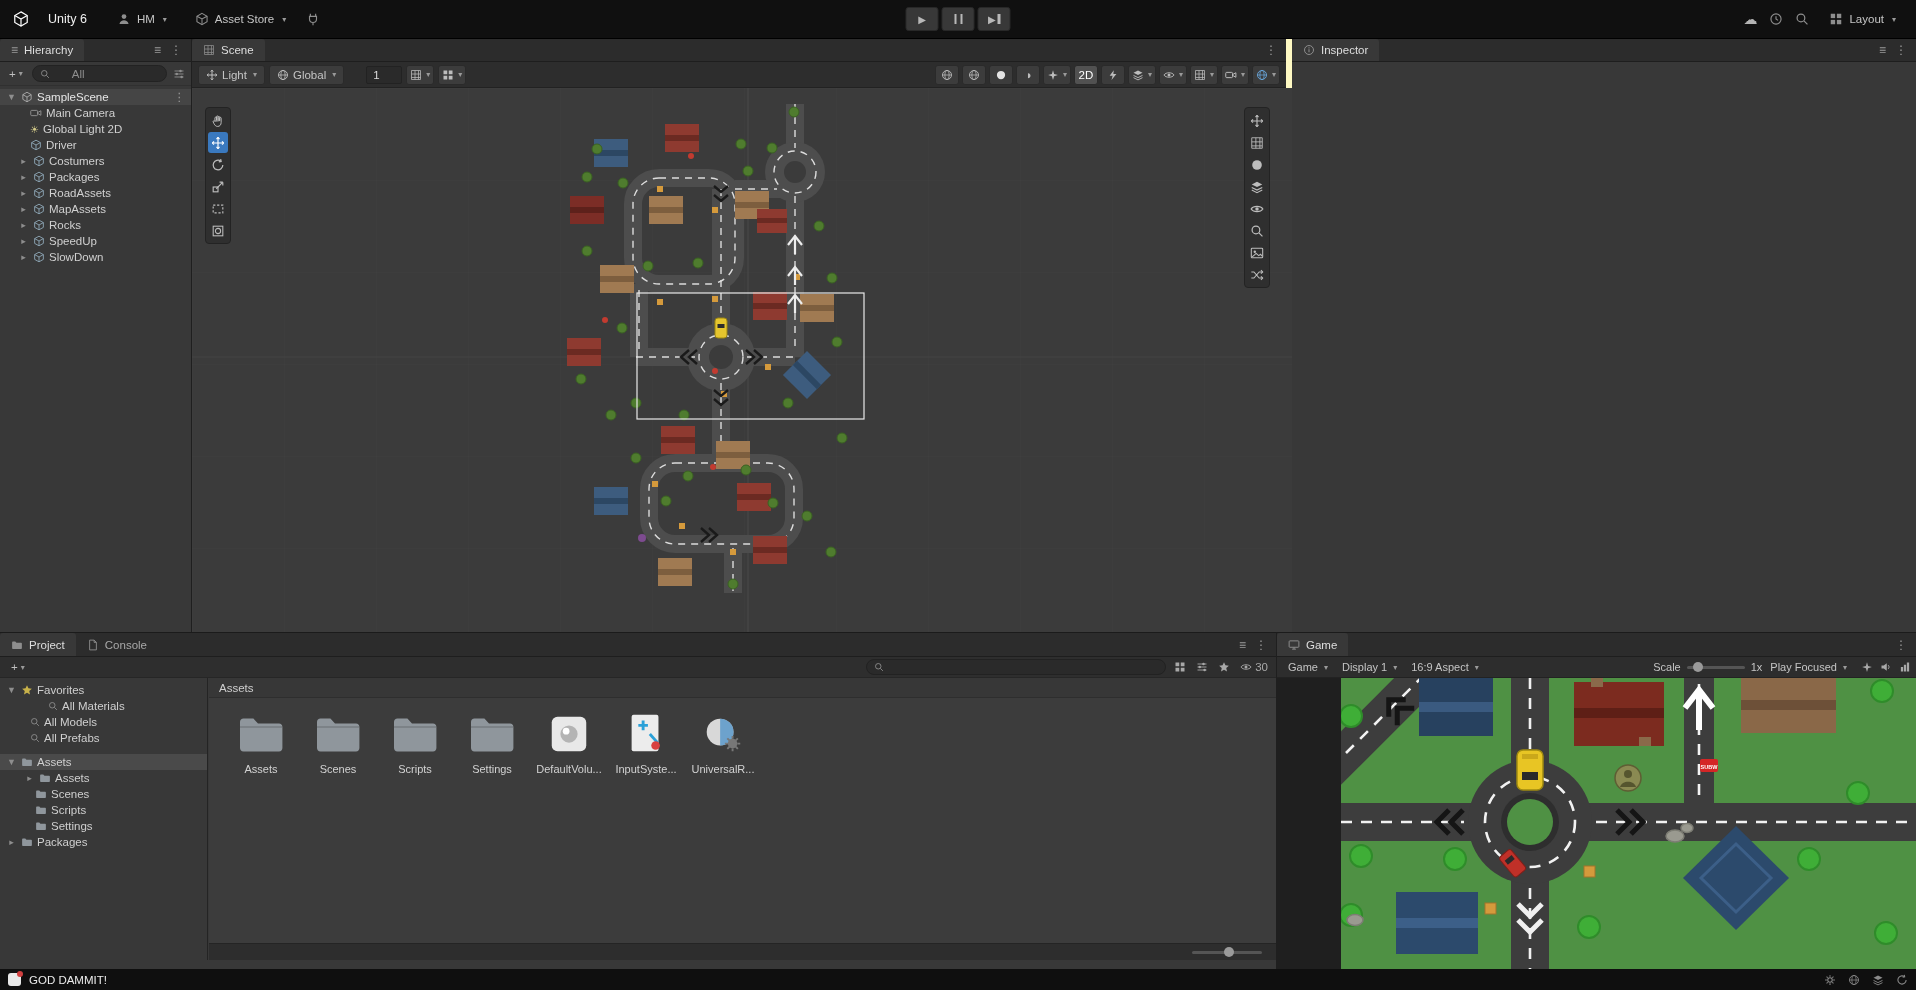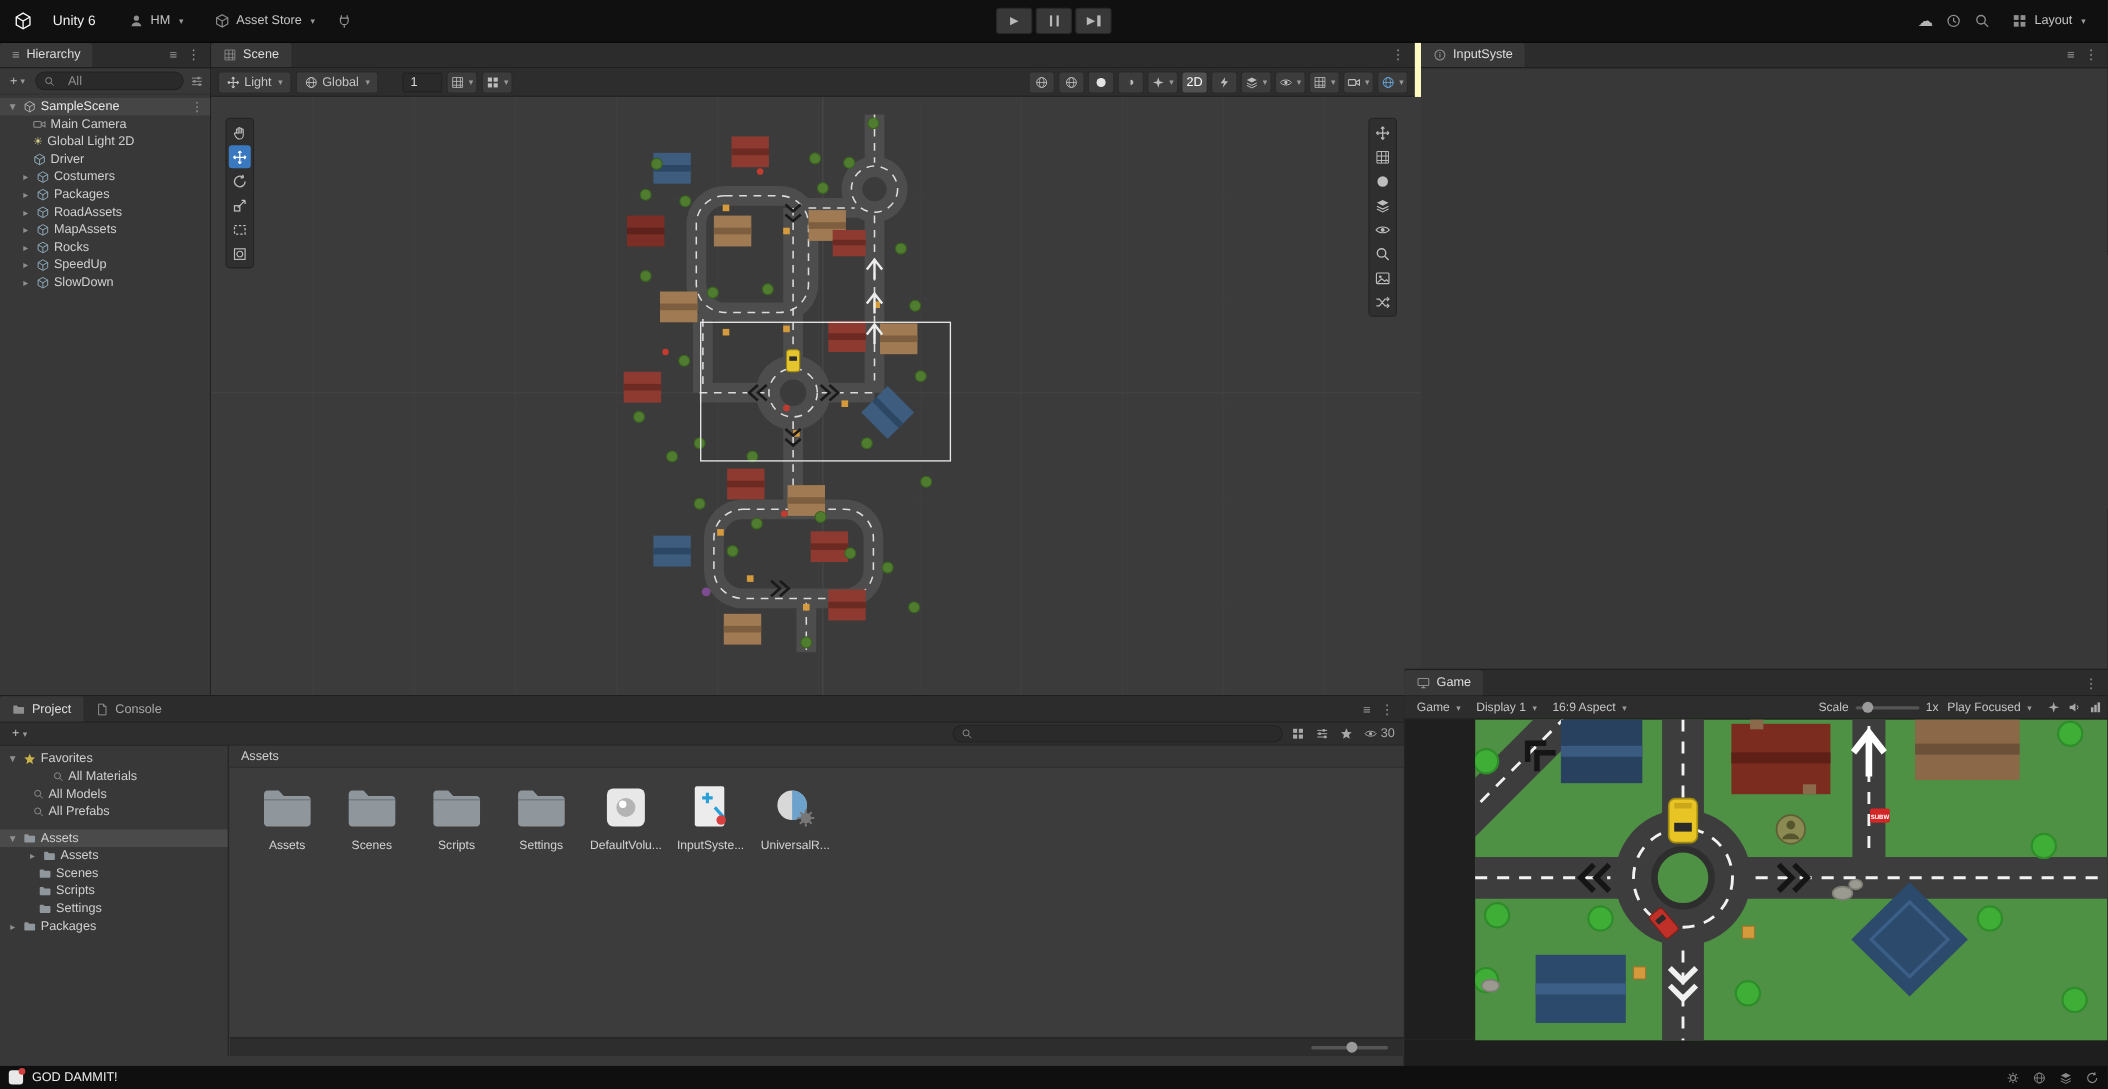--- a/index.html
+++ b/index.html
@@ -23,21 +23,21 @@
   .panel{position:absolute;background:#383838}
   .tabbar{display:flex;align-items:stretch;background:#2c2c2c;height:23px;border-bottom:1px solid #1e1e1e}
   .tab{display:flex;align-items:center;gap:6px;padding:0 11px;color:#a8a8a8;font-size:11.5px}
   .tab.active{background:#383838;color:#dedede;border-radius:3px 3px 0 0}
   .tabspacer{flex:1}
   .tabcorner{display:flex;align-items:center;gap:9px;padding:0 9px;color:#9a9a9a}
   .glyphbtn{font-size:12px;color:#9a9a9a;cursor:default}
   
   .htoolrow{height:24px;display:flex;align-items:center;gap:6px;padding:0 6px;border-bottom:1px solid #303030}
   .plusbtn{display:flex;align-items:center;color:#c0c0c0;gap:1px;padding:0 3px}
-  .searchpill{flex:1;height:17px;background:#2a2a2a;border:1px solid #222;border-radius:9px;display:flex;align-items:center;gap:12px;padding:0 7px;color:#8e8e8e}
+  .searchpill{flex:1;height:17px;background:#2a2a2a;border:1px solid #222;border-radius:9px;display:flex;align-items:center;gap:22px;padding:0 7px;color:#8e8e8e}
   .htree{padding-top:3px}
   .hrow{height:16px;display:flex;align-items:center;gap:4px;color:#d0d0d0;padding-left:30px;position:relative}
   .hrow.root{padding-left:6px;background:#454545;color:#e6e6e6}
   .hrow .exp{width:11px;text-align:center;color:#8e8e8e;font-size:9px;flex:0 0 11px}
   .hrow .goicon{color:#8fa8b8}
   .hrow .kebab{margin-left:auto;margin-right:6px;color:#9a9a9a}
   
   .scene-toolbar{height:26px;background:#2d2d2d;border-bottom:1px solid #222;display:flex;align-items:center;padding:0 6px;gap:4px;position:relative;z-index:3}
   .stbtn{height:20px;background:#3c3c3c;border:1px solid #2a2a2a;border-radius:3px;display:flex;align-items:center;gap:4px;padding:0 7px;color:#c4c4c4}
   .snapnum{width:36px;height:18px;background:#2a2a2a;border:1px solid #222;border-radius:2px;display:flex;align-items:center;padding:0 6px;color:#dcdcdc}
@@ -727,21 +727,21 @@
       </div>
   </div>
 </section>
 
 <section class="panel" id="inspector-panel" style="left:1292px;top:39px;width:624px;height:593px">
   <div class="tabbar">
     <div class="tab active">
       <svg class="ic12 dim">
           <use href="#i-info"></use>
         </svg>
-      <span>InputSyste</span>
+      <span>Inspector</span>
     </div>
     <div class="tabspacer"></div>
     <div class="tabcorner">
       <span class="glyphbtn">≡</span>
       <span class="glyphbtn">⋮</span>
     </div>
   </div>
   <div style="position:absolute;inset:24px 0 0 0;background:#383838"></div>
 </section>
 
@@ -930,21 +930,21 @@
       </div>
     </div>
     <div class="pbottom">
       <div class="zoomslider">
           <div class="knob" style="left:45%"></div>
         </div>
     </div>
   </div>
 </section>
 
-<section class="panel" id="game-panel" style="left:1277px;top:608px;width:639px;height:337px;border-top:1px solid #1b1b1b">
+<section class="panel" id="game-panel" style="left:1277px;top:632px;width:639px;height:337px;border-top:1px solid #1b1b1b">
   <div class="tabbar" style="height:24px">
     <div class="tab active">
       <svg class="ic12 dim">
           <use href="#i-monitor"></use>
         </svg>
       <span>Game</span>
     </div>
     <div class="tabspacer"></div>
     <div class="tabcorner">
         <span class="glyphbtn">⋮</span>

